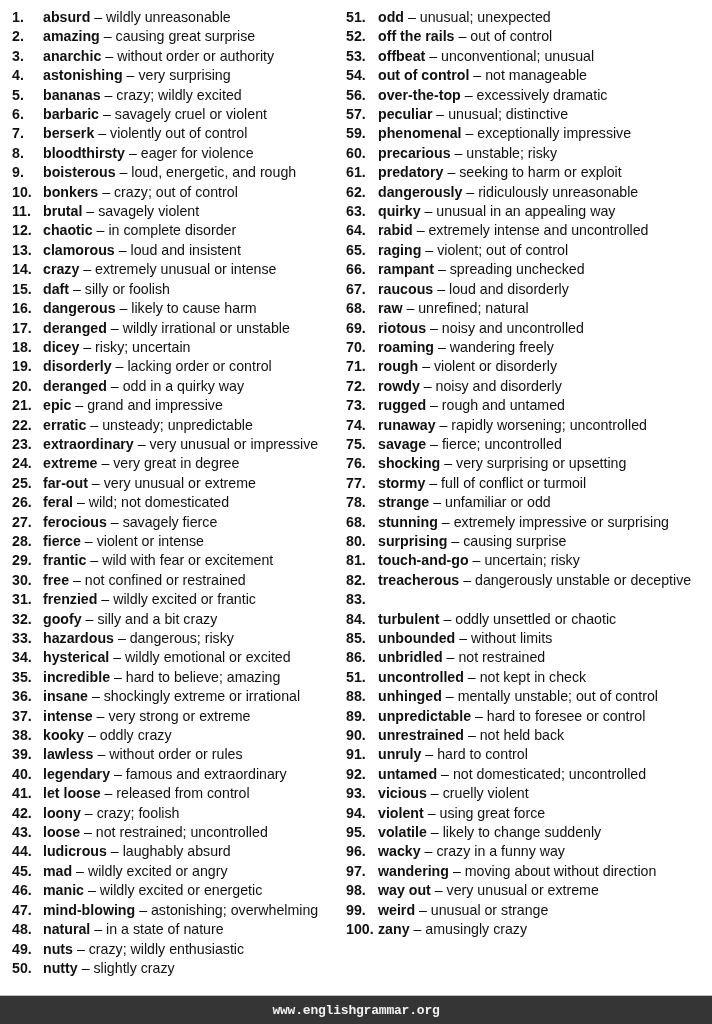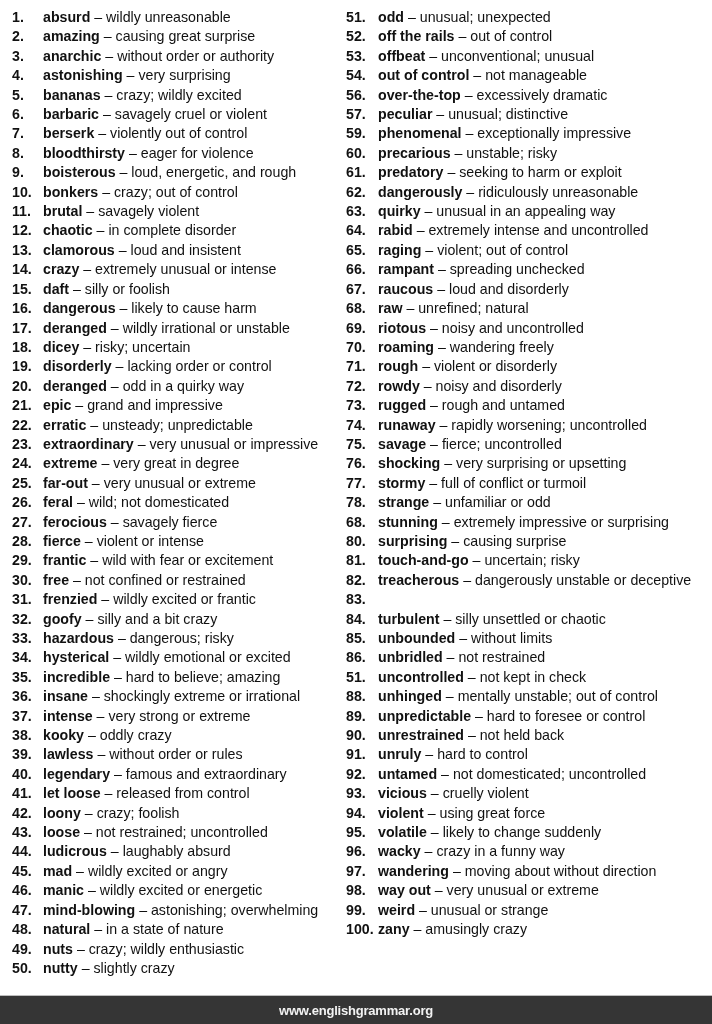--- a/index.html
+++ b/index.html
@@ -11,21 +11,21 @@
     .row { height: 19.42px; line-height: 19.42px; font-size: 14.2px; white-space: nowrap; display: flex; }
     .num { font-weight: bold; display: inline-block; }
     .col-left .num { width: 31px; }
     .col-right .num { width: 32px; }
     .word { font-weight: bold; }
     .sep { font-weight: normal; }
     .def { font-weight: normal; }
     .footer { position: absolute; left: 0; top: 995px; width: 712px; height: 29px;
               background: #353535; border-top: 1px solid #bdbdbd; box-sizing: border-box;
               display: flex; align-items: center; justify-content: center; }
-    .footer span { color: #f2f2f2; font-weight: bold; font-size: 13px; letter-spacing: -0.2px; }
+    .footer span { color: #f2f2f2; font-weight: bold; font-size: 13px; letter-spacing: -0.2px; font-family: Liberation Mono, monospace; }
   </style>
 </head>
 <body>
 
 <div class="col col-left" id="col-left">
     <div class="row">
       <span class="num">1.</span>
       <span><span class="word">absurd</span><span class="sep"> – </span><span class="def">wildly unreasonable</span></span>
     </div>
     <div class="row">
@@ -344,21 +344,21 @@
     </div>
     <div class="row">
       <span class="num">82.</span>
       <span><span class="word">treacherous</span><span class="sep"> – </span><span class="def">dangerously unstable or deceptive</span></span>
     </div>
     <div class="row">
       <span class="num">83.</span>
     </div>
     <div class="row">
       <span class="num">84.</span>
-      <span><span class="word">turbulent</span><span class="sep"> – </span><span class="def">silly unsettled or chaotic</span></span>
+      <span><span class="word">turbulent</span><span class="sep"> – </span><span class="def">oddly unsettled or chaotic</span></span>
     </div>
     <div class="row">
       <span class="num">85.</span>
       <span><span class="word">unbounded</span><span class="sep"> – </span><span class="def">without limits</span></span>
     </div>
     <div class="row">
       <span class="num">86.</span>
       <span><span class="word">unbridled</span><span class="sep"> – </span><span class="def">not restrained</span></span>
     </div>
     <div class="row">

